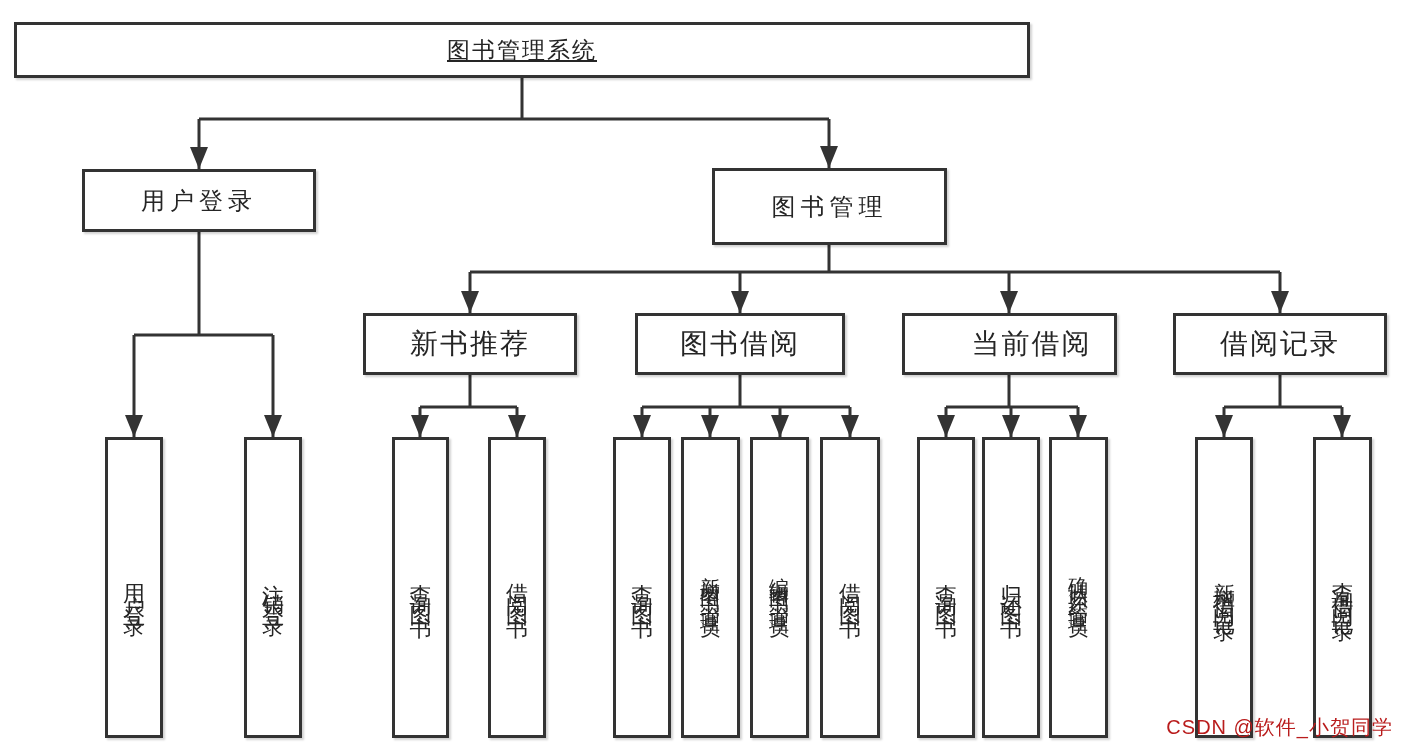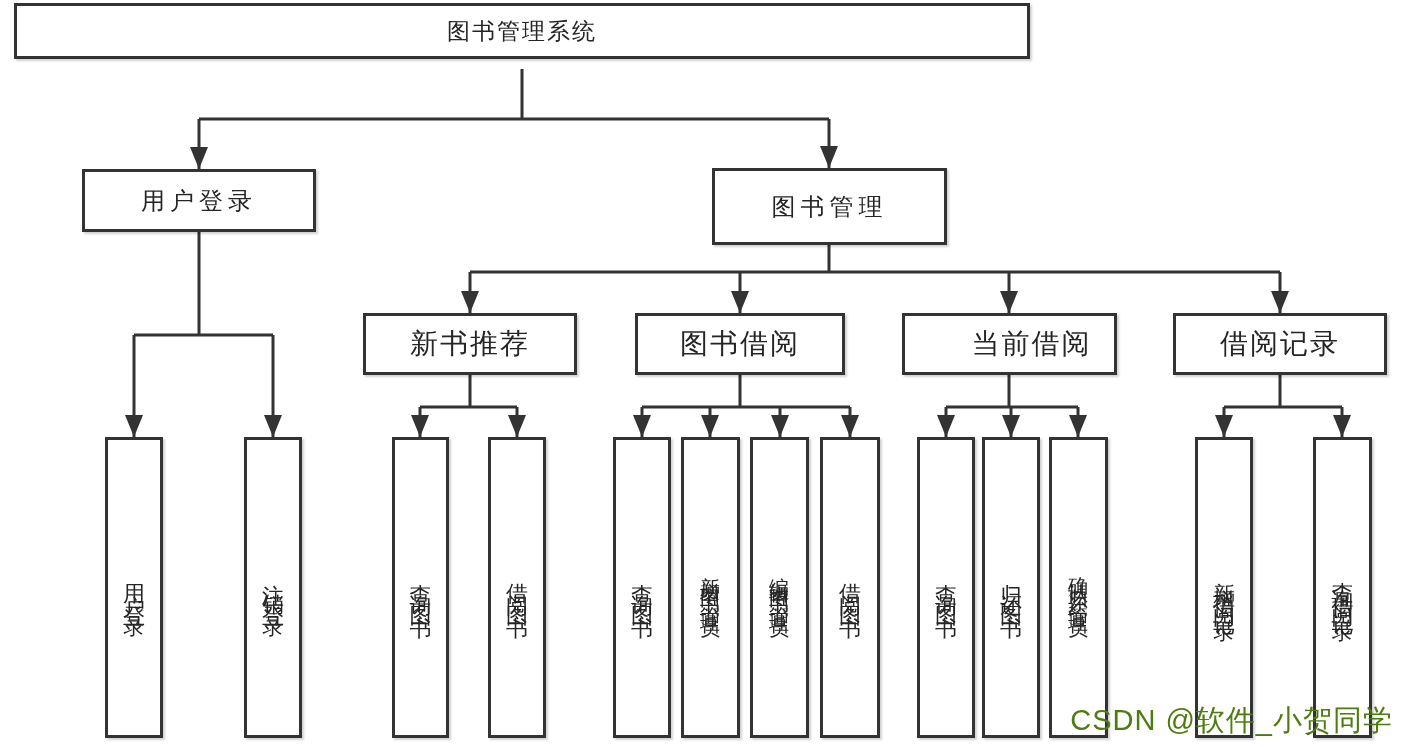--- a/index.html
+++ b/index.html
@@ -33,22 +33,22 @@
     line-height: 1;
     white-space: nowrap;
   }
   .v4 { font-size: 22px; letter-spacing: 11px; }
   .v6 { font-size: 22px; letter-spacing: 8px; }
   .v9 { font-size: 20px; letter-spacing: 6px; }
   .watermark {
     position: absolute;
     right: 12px;
     bottom: 6px;
-    font-size: 29px;
-    color: #4d7c0f;
+    font-size: 20px;
+    color: #b91c1c;
     letter-spacing: 1px;
   }
 </style>
 </head>
 <body>
 
 <div class="canvas">
 
   <svg class="wires" width="1405" height="747" viewBox="0 0 1405 747">
     <defs>
@@ -87,21 +87,21 @@
     <line x1="710" y1="407" x2="710" y2="437" marker-end="url(#arrow)"></line>
     <line x1="780" y1="407" x2="780" y2="437" marker-end="url(#arrow)"></line>
     <line x1="850" y1="407" x2="850" y2="437" marker-end="url(#arrow)"></line>
     <line x1="946" y1="407" x2="946" y2="437" marker-end="url(#arrow)"></line>
     <line x1="1011" y1="407" x2="1011" y2="437" marker-end="url(#arrow)"></line>
     <line x1="1078" y1="407" x2="1078" y2="437" marker-end="url(#arrow)"></line>
     <line x1="1224" y1="407" x2="1224" y2="437" marker-end="url(#arrow)"></line>
     <line x1="1342" y1="407" x2="1342" y2="437" marker-end="url(#arrow)"></line>
   </svg>
 
-  <div class="box" style="left:14px; top:3px; width:1016px; height:56px;">
+  <div class="box" style="left:14px; top:22px; width:1016px; height:56px;text-decoration:underline;">
     <span class="f-root">图书管理系统</span>
   </div>
 
   <div class="box" style="left:82px; top:169px; width:234px; height:63px;">
     <span class="f-l1">用户登录</span>
   </div>
   <div class="box" style="left:712px; top:168px; width:235px; height:77px;">
     <span class="f-l1">图书管理</span>
   </div>
 

